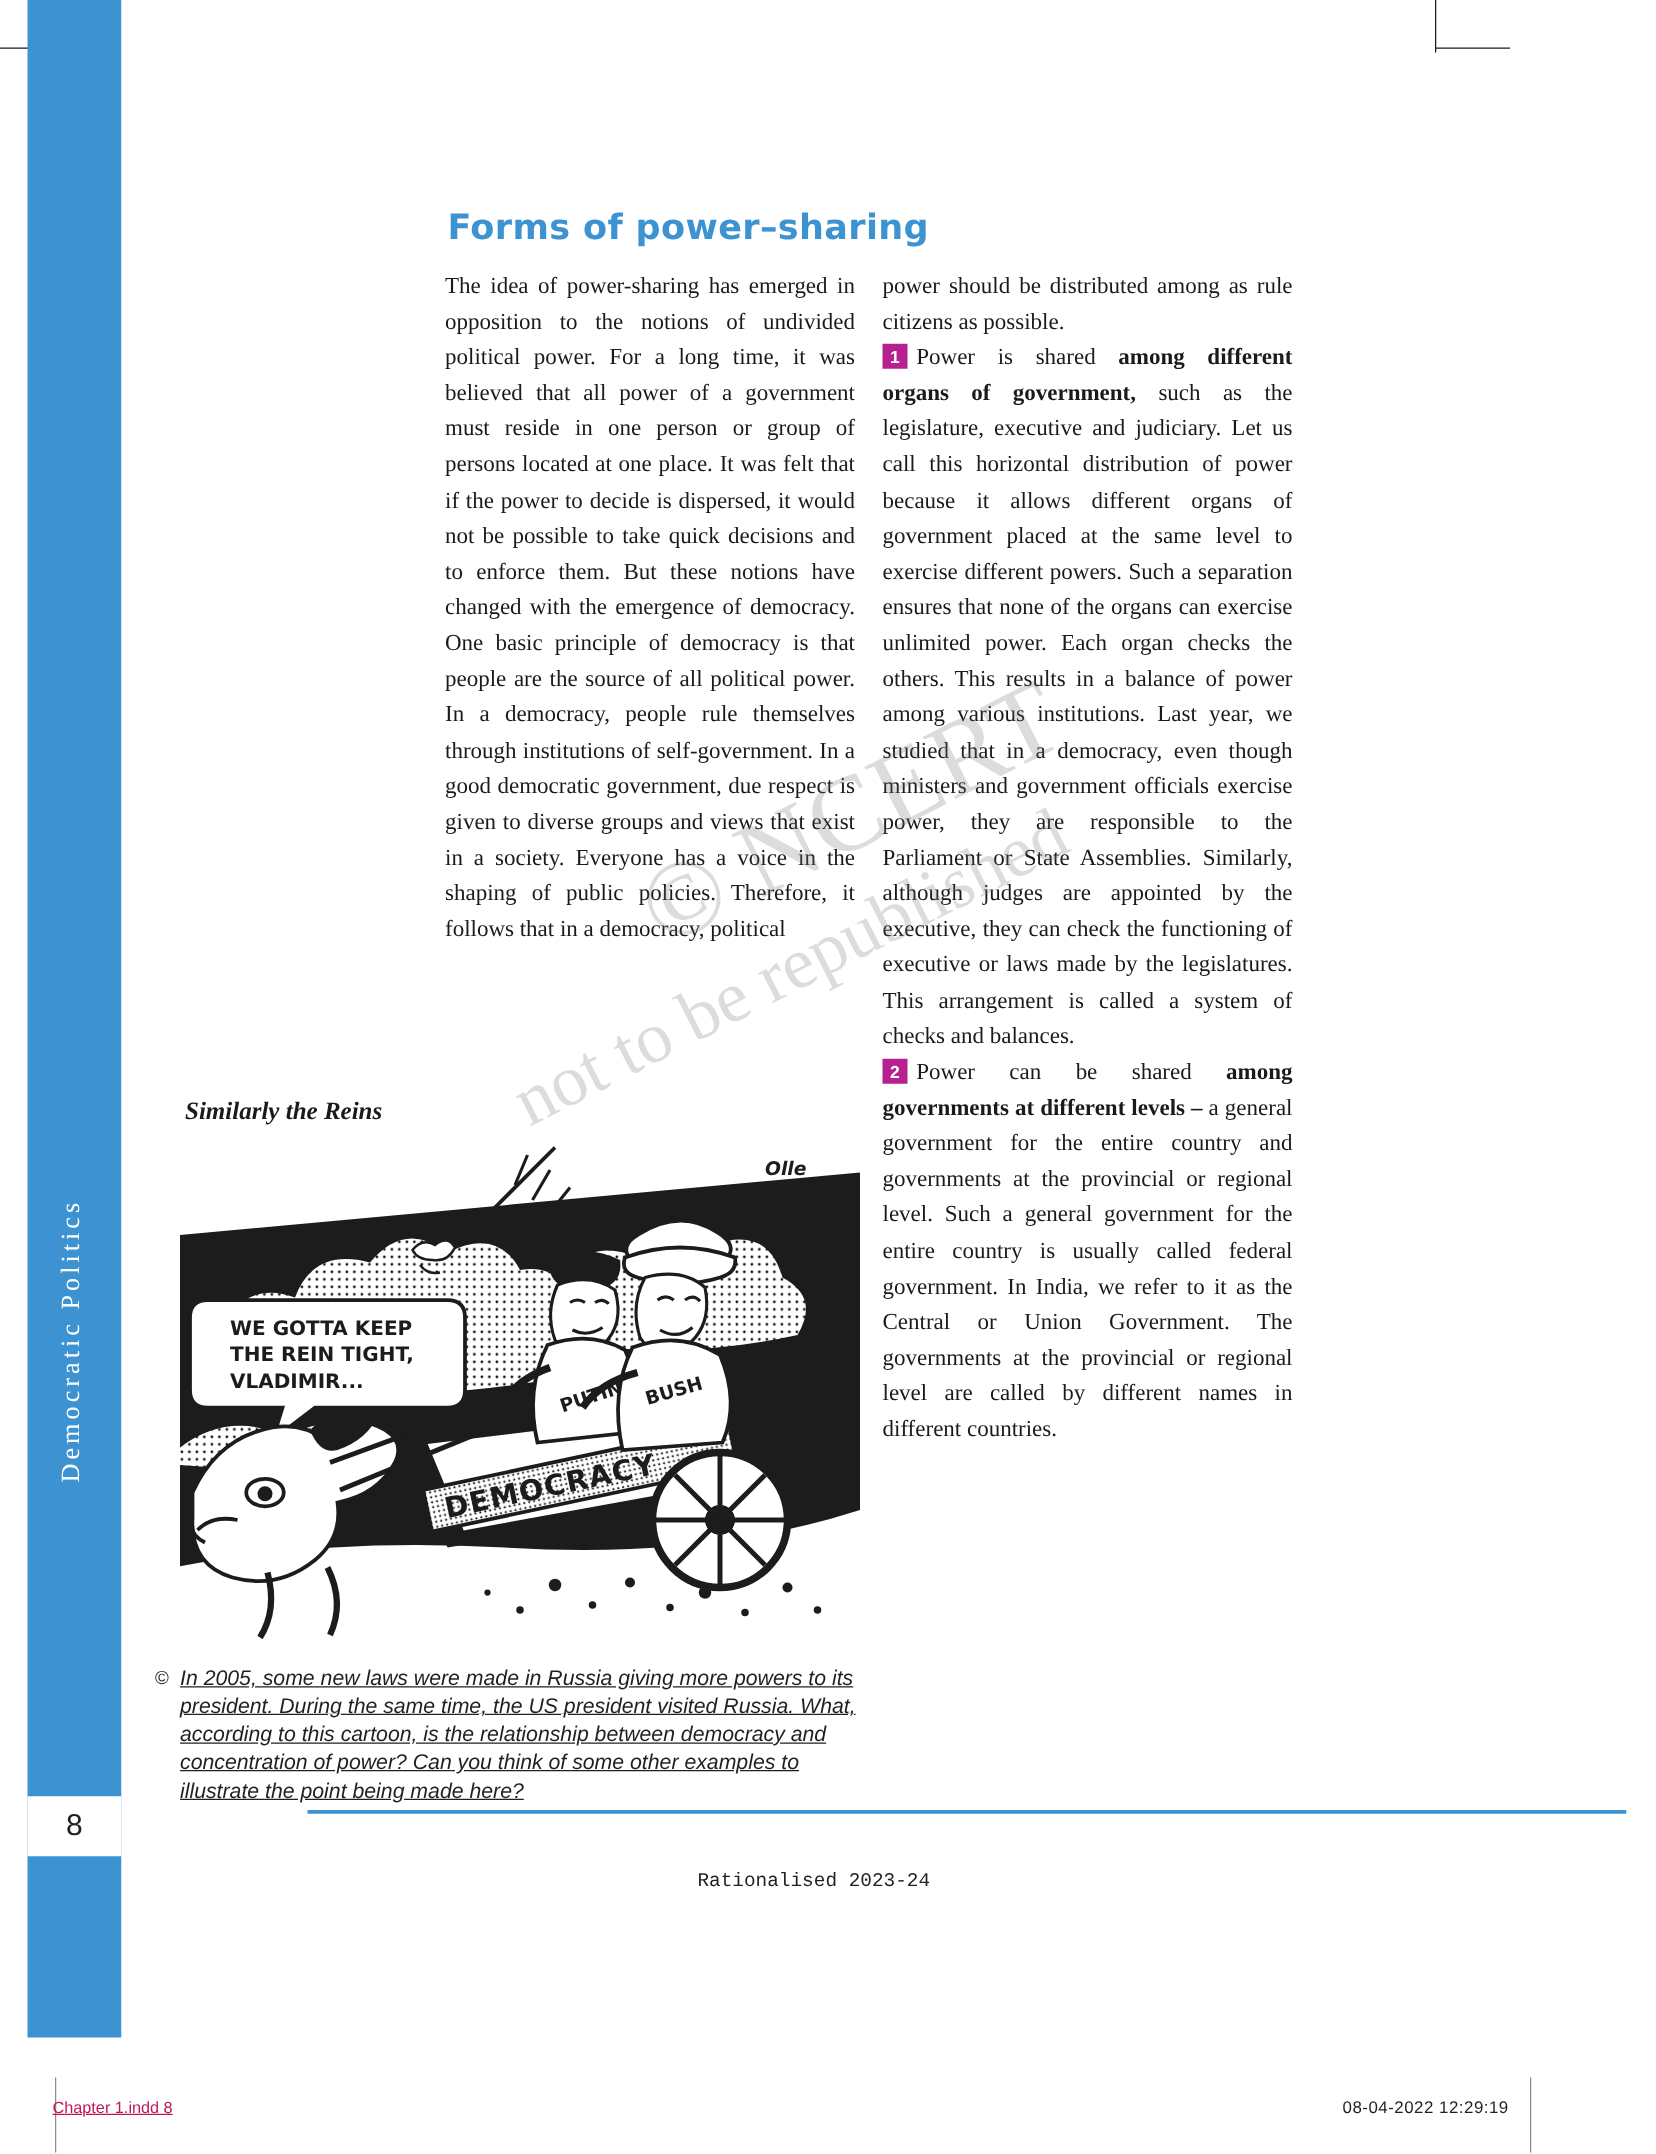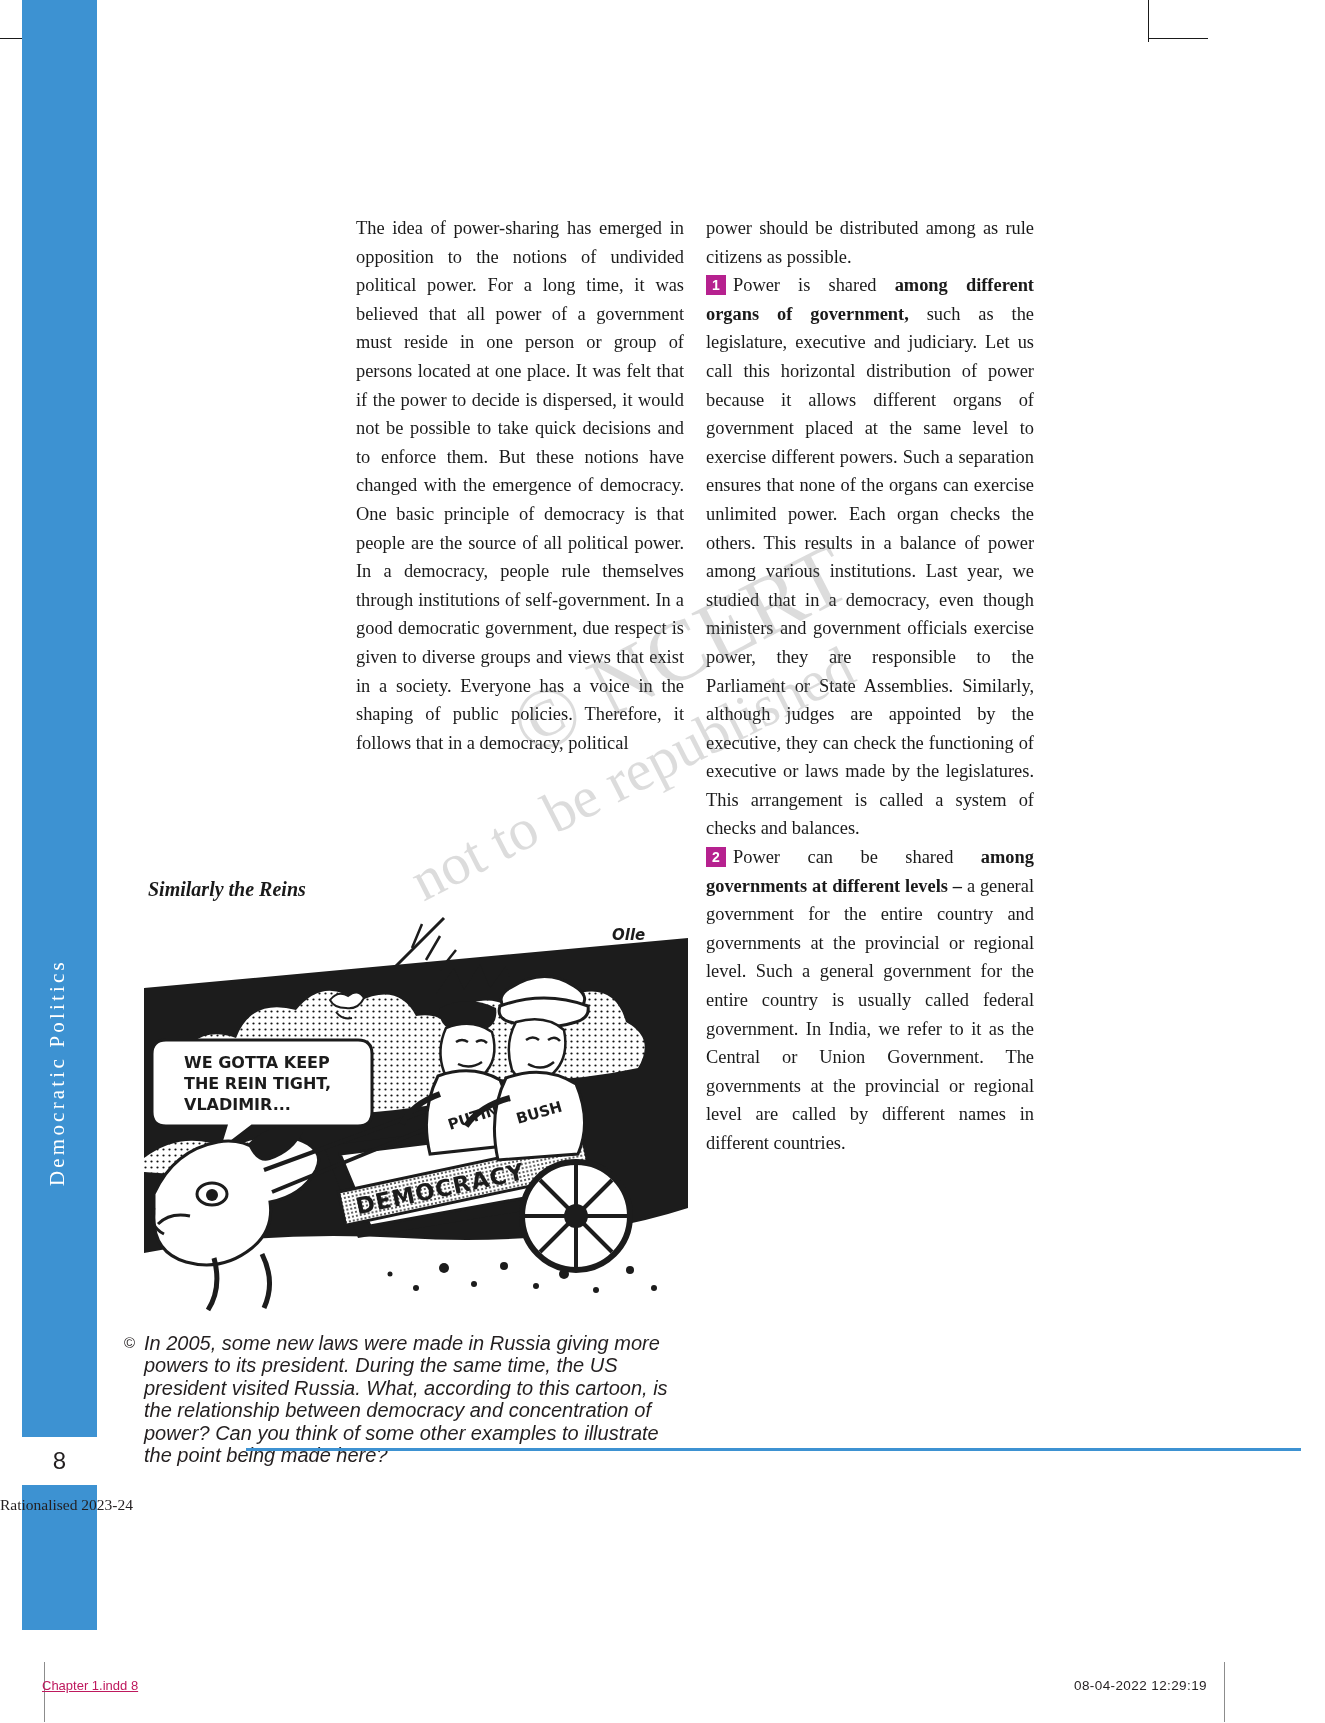--- a/index.html
+++ b/index.html
@@ -162,24 +162,25 @@
     background: #0ea5e9;
     overflow: hidden;
   }
   .cartoon-caption {
     position: absolute;
     left: 26px;
     top: 1332px;
     width: 546px;
     font-family: "Liberation Sans", sans-serif;
     font-style: italic;
-    font-size: 20px;
+    font-size: 17px;
     line-height: 22.4px;
     color: #231f20;
     text-align: left;
+    text-decoration: underline;
   }
   .caption-copy {
     position: absolute;
     left: 6px;
     top: 1334px;
     font-family: "Liberation Sans", sans-serif;
     font-size: 15px;
     color: #231f20;
   }
 
@@ -217,22 +218,22 @@
     top: 1448px;
     width: 1055px;
     height: 3px;
     background: #3d92d2;
   }
   .footer-center {
     position: absolute;
     left: 0;
     top: 1496px;
     width: 1302px;
-    text-align: left;
-    font-family: Liberation Serif, serif;
+    text-align: center;
+    font-family: Liberation Mono, monospace;
     font-size: 15.5px;
     color: #231f20;
   }
   .footer-left {
     position: absolute;
     left: 42px;
     top: 1678px;
     font-family: "Liberation Sans", sans-serif;
     font-size: 13px;
     color: #be185d;
@@ -276,20 +277,21 @@
   <div class="footer-divider"></div>
   <div class="footer-divider-r"></div>
 
   <div class="spine"></div>
   <div class="spine-notch"></div>
   <div class="spine-label">Democratic Politics</div>
   <div class="page-number">8</div>
 
   <div class="content">
 
+    <div class="heading">Forms of power–sharing</div>
 
     <div class="col col-left">
       <p>The idea of power-sharing has emerged in opposition to the notions of undivided political power. For a long time, it was believed that all power of a government must reside in one person or group of persons located at one place. It was felt that if the power to decide is dispersed, it would not be possible to take quick decisions and to enforce them. But these notions have changed with the emergence of democracy. One basic principle of democracy is that people are the source of all political power. In a democracy, people rule themselves through institutions of self-government. In a good democratic government, due respect is given to diverse groups and views that exist in a society. Everyone has a voice in the shaping of public policies. Therefore, it follows that in a democracy, political</p>
     </div>
 
     <div class="col col-right">
       <p>power should be distributed among as rule citizens as possible.</p>
       <p class="numbered"><span class="numbox">1</span><span>Power is shared </span><b>among different organs of government,</b><span> such as the legislature, executive and judiciary. Let us call this horizontal distribution of power because it allows different organs of government placed at the same level to exercise different powers. Such a separation ensures that none of the organs can exercise unlimited power. Each organ checks the others. This results in a balance of power among various institutions. Last year, we studied that in a democracy, even though ministers and government officials exercise power, they are responsible to the Parliament or State Assemblies. Similarly, although judges are appointed by the executive, they can check the functioning of executive or laws made by the legislatures. This arrangement is called a system of checks and balances.</span></p>
       <p class="numbered"><span class="numbox">2</span><span>Power can be shared </span><b>among governments at different levels –</b><span> a general government for the entire country and governments at the provincial or regional level. Such a general government for the entire country is usually called federal government. In India, we refer to it as the Central or Union Government. The governments at the provincial or regional level are called by different names in different countries.</span></p>
     </div>

